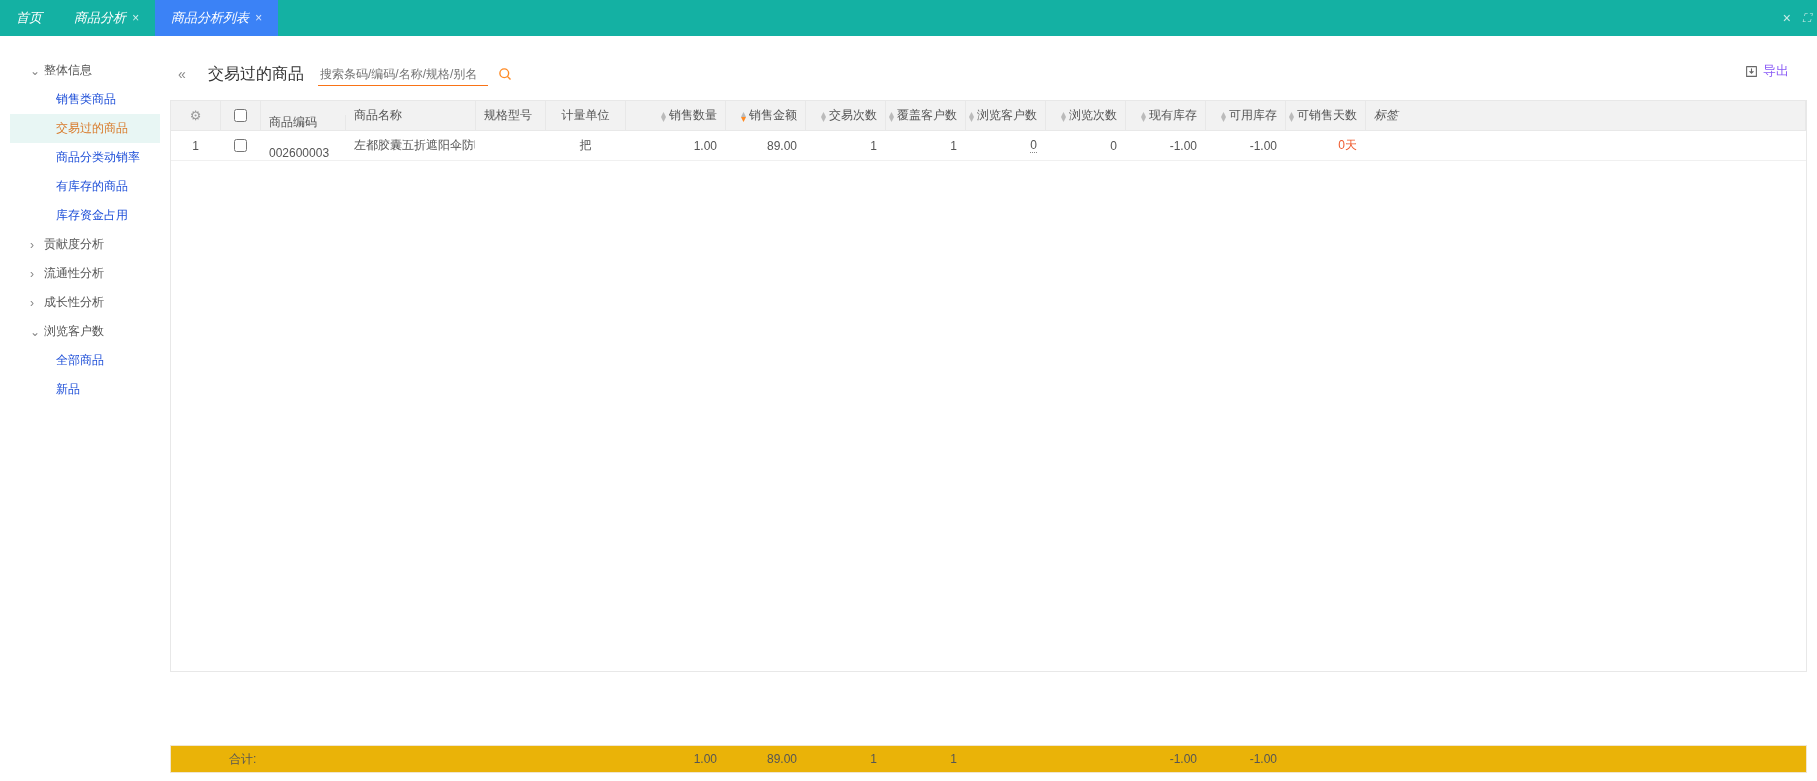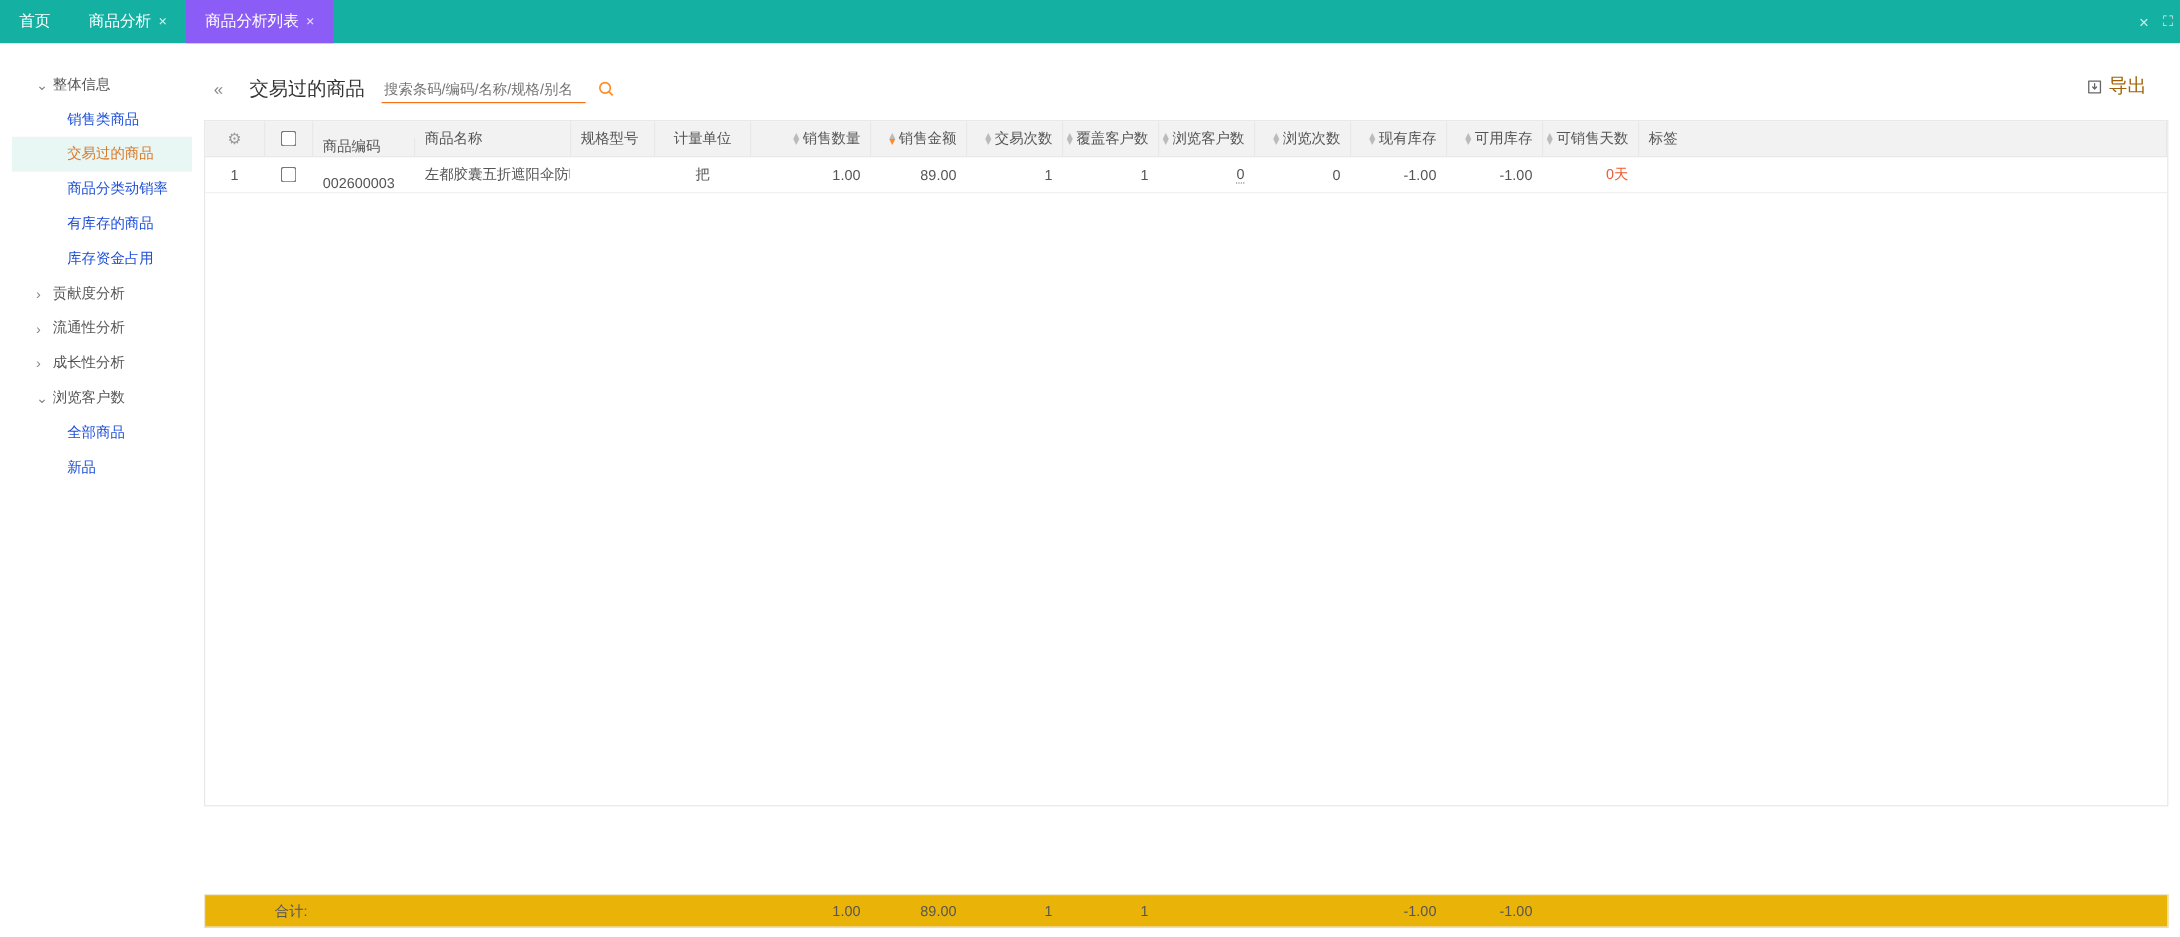--- a/index.html
+++ b/index.html
@@ -14,32 +14,33 @@
   }
 
   
   .top-tabs {
     display: flex;
     align-items: center;
     height: 36px;
     background: #14b1a3;
     color: #fff;
     position: relative;
+    font-style: italic;
   }
   .tab {
     display: flex;
     align-items: center;
     padding: 0 16px;
     height: 36px;
     cursor: pointer;
     font-size: 13px;
     gap: 6px;
   }
   .tab.active {
-    background: #8b5cf6;
+    background: #3b82f6;
   }
   .tab-close {
     font-size: 12px;
     opacity: 0.8;
   }
   .top-right {
     position: absolute;
     right: 8px;
     top: 0;
     height: 36px;
@@ -132,23 +133,23 @@
     cursor: pointer;
     margin-left: -4px;
   }
   .export-btn {
     position: absolute;
     right: 28px;
     top: 8px;
     display: flex;
     align-items: center;
     gap: 5px;
-    color: #a16207;
-    cursor: pointer;
-    font-size: 16px;
+    color: #8b5cf6;
+    cursor: pointer;
+    font-size: 13px;
   }
 
   
   .table {
     border: 1px solid #e8e8e8;
     margin-top: 6px;
   }
   .thead {
     display: flex;
     height: 30px;
@@ -190,21 +191,21 @@
   .col5 { flex: 0 0 80px; justify-content: center; }
   .col6 { flex: 0 0 100px; justify-content: flex-end; }
   .col7 { flex: 0 0 80px; justify-content: flex-end; }
   .col8 { flex: 0 0 80px; justify-content: flex-end; }
   .col9 { flex: 0 0 80px; justify-content: flex-end; }
   .col10 { flex: 0 0 80px; justify-content: flex-end; }
   .col11 { flex: 0 0 80px; justify-content: flex-end; }
   .col12 { flex: 0 0 80px; justify-content: flex-end; }
   .col13 { flex: 0 0 80px; justify-content: flex-end; }
   .col14 { flex: 0 0 80px; justify-content: flex-end; }
-  .col15 { flex: 1; }
+  .col15 { flex: 1; font-style: italic; }
 
   .trow {
     display: flex;
     height: 30px;
     border-bottom: 1px solid #f0f0f0;
   }
   .trow .td { color: #555; border-right: 1px solid transparent; }
   .red { color: #ef5a2e !important; }
   .dotted-underline { border-bottom: 1px dotted #888; }
 

